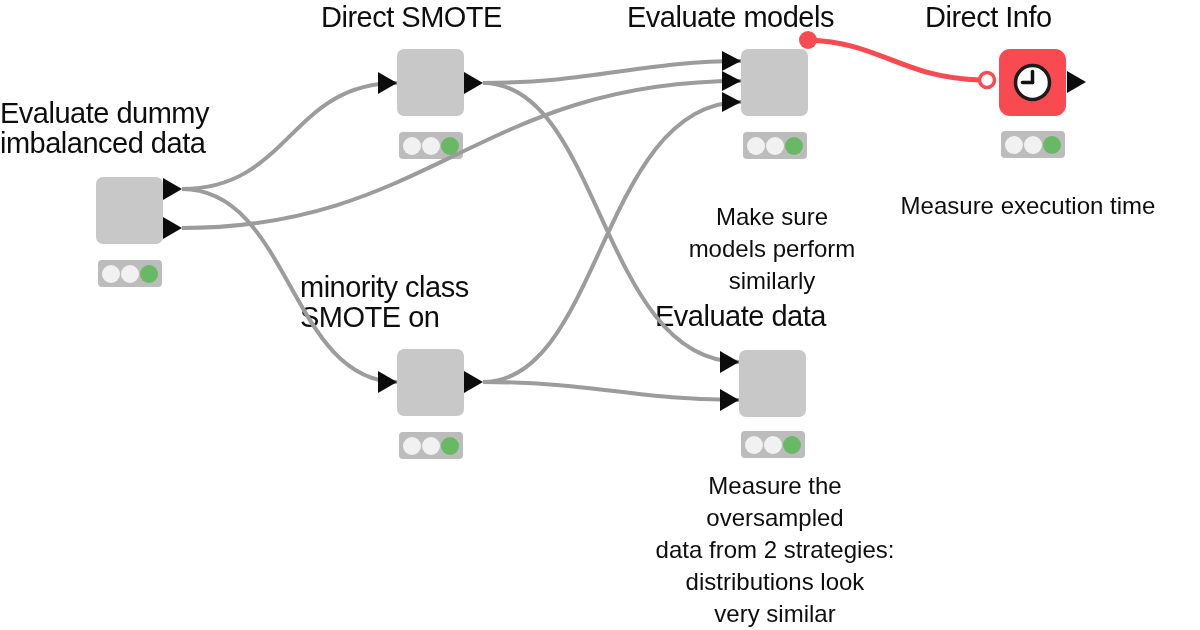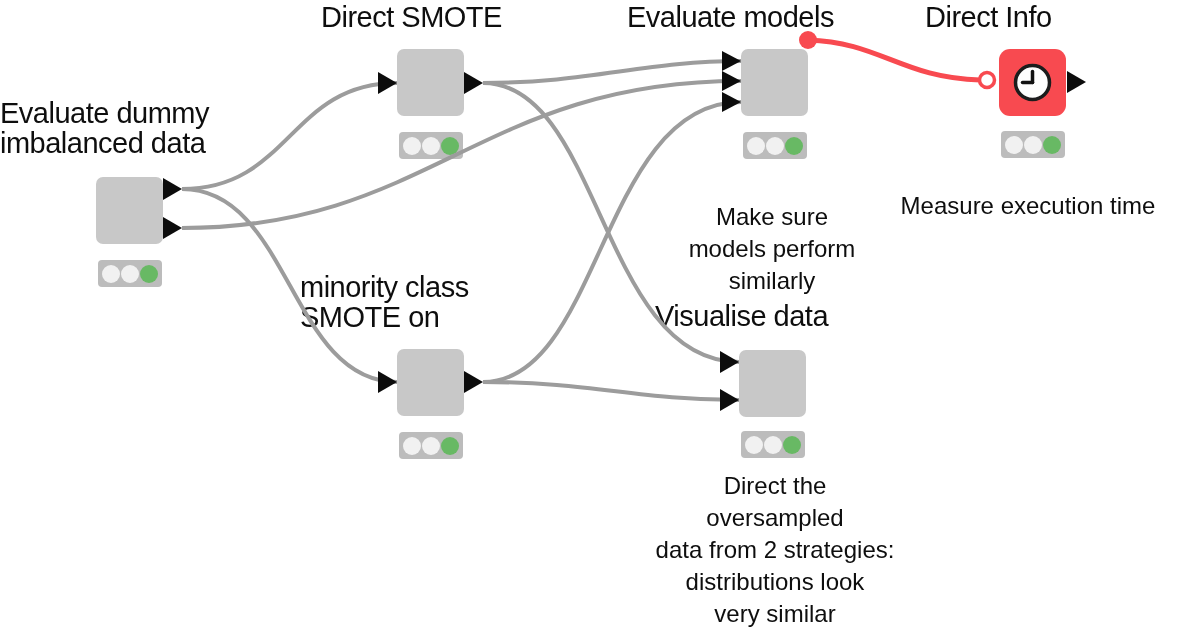--- a/index.html
+++ b/index.html
@@ -70,21 +70,21 @@
       <div>Direct SMOTE</div>
     </div>
   <div class="node-title" style="left:300px;top:272px;width:240px;">
       <div>minority class</div>
       <div>SMOTE on</div>
     </div>
   <div class="node-title" style="left:627px;top:2px;width:210px;">
       <div>Evaluate models</div>
     </div>
   <div class="node-title" style="left:655px;top:301px;width:210px;">
-      <div>Visualise data</div>
+      <div>Evaluate data</div>
     </div>
   <div class="node-title" style="left:925px;top:2px;width:200px;">
       <div>Direct Info</div>
     </div>
 
   <div class="node-body" style="left:96px;top:177px;"></div>
   <div class="node-body" style="left:397px;top:49px;"></div>
   <div class="node-body" style="left:397px;top:349px;"></div>
   <div class="node-body" style="left:741px;top:49px;"></div>
   <div class="node-body" style="left:739px;top:350px;"></div>
@@ -126,21 +126,21 @@
       <span class="light off"></span>
       <span class="light on"></span>
     </div>
 
   <div class="node-caption" style="left:652px;top:168px;width:240px;margin-top:33px;">
       <div>Make sure</div>
       <div>models perform</div>
       <div>similarly</div>
     </div>
   <div class="node-caption" style="left:635px;top:470px;width:280px;">
-      <div>Direct the</div>
+      <div>Measure the</div>
       <div>oversampled</div>
       <div>data from 2 strategies:</div>
       <div>distributions look</div>
       <div>very similar</div>
     </div>
   <div class="node-caption" style="left:878px;top:165px;width:300px;margin-top:25px;">
       <div>Measure execution time</div>
     </div>
 
   <svg class="wires" width="1200" height="630" viewBox="0 0 1200 630">

